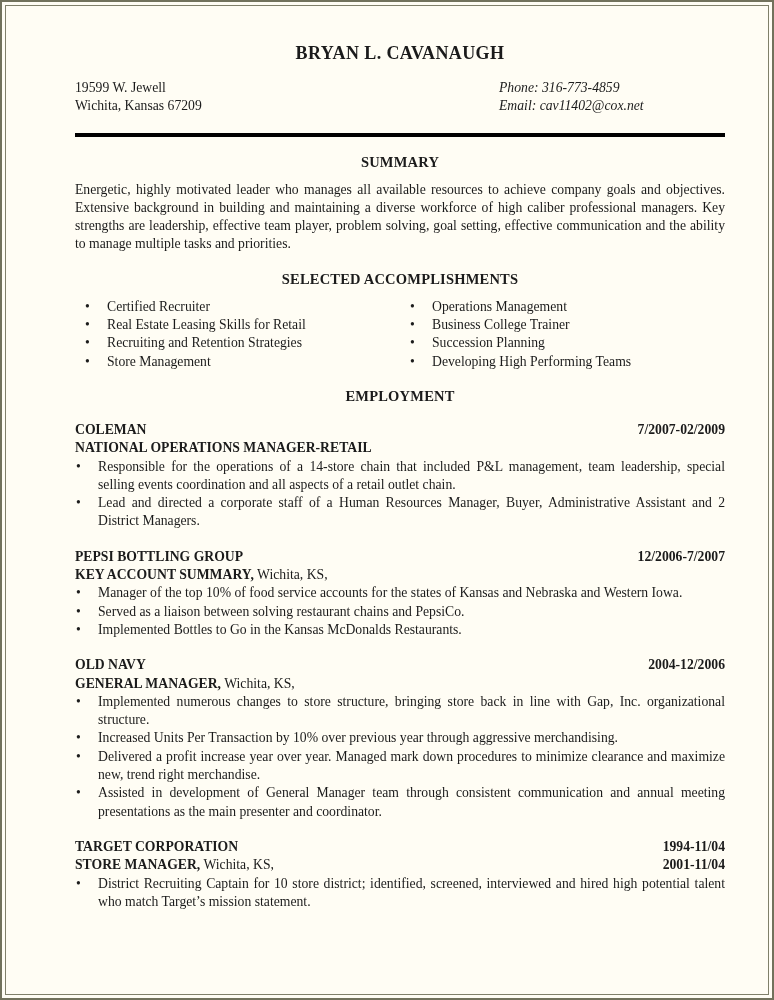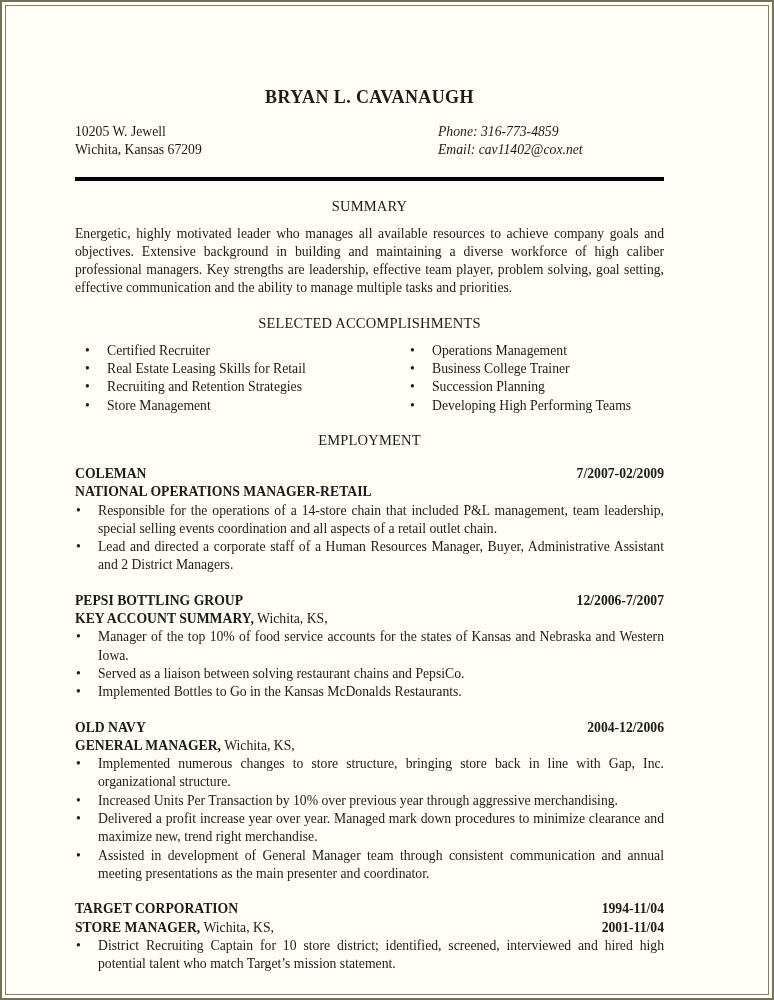--- a/index.html
+++ b/index.html
@@ -15,44 +15,43 @@
     color: #1b1b1b;
   }
   .inner-frame {
     position: absolute;
     top: 3px; left: 3px; right: 3px; bottom: 3px;
     border: 1px solid #80806a;
     pointer-events: none;
   }
   .content {
     box-sizing: border-box;
-    padding: 40px 108px 0 73px;
+    padding: 40px 47px 0 73px;
     font-size: 13.7px;
     line-height: 18.3px;
-    margin-top: 44px;
   }
   h1.name {
     font-size: 18px;
     line-height: 22px;
     font-weight: bold;
     text-align: center;
     letter-spacing: 0.4px;
     margin: 0 0 15px 0;
   }
   .contact { display: flex; justify-content: space-between; }
   .contact-right { width: 226px; font-style: italic; }
   .rule {
     height: 4px;
     background: #000000;
     margin-top: 17px;
   }
   h2.section {
     font-size: 14.5px;
     line-height: 19px;
-    font-weight: normal;
+    font-weight: bold;
     text-align: center;
     letter-spacing: 0.2px;
     margin: 16px 0 9px 0;
   }
   h2.section.employment { margin-bottom: 15px; }
   p.para { margin: 0; text-align: justify; }
   ul { list-style: none; margin: 0; padding: 0; }
   .bullet { display: flex; }
   .bullet .dot { flex: none; width: 22px; padding-left: 1px; }
   .bullet .text { flex: 1; text-align: justify; }
@@ -73,21 +72,21 @@
 <body>
 
 <div class="page">
   <div class="inner-frame"></div>
   <div class="content">
 
     <h1 class="name">BRYAN L. CAVANAUGH</h1>
 
     <div class="contact">
       <div class="contact-left">
-        <div>10205 W. Jewell</div>
+        <div>19599 W. Jewell</div>
         <div>Wichita, Kansas 67209</div>
       </div>
       <div class="contact-right">
         <div>Phone: 316-773-4859</div>
         <div>Email: cav11402@cox.net</div>
       </div>
     </div>
 
     <div class="rule"></div>
 

